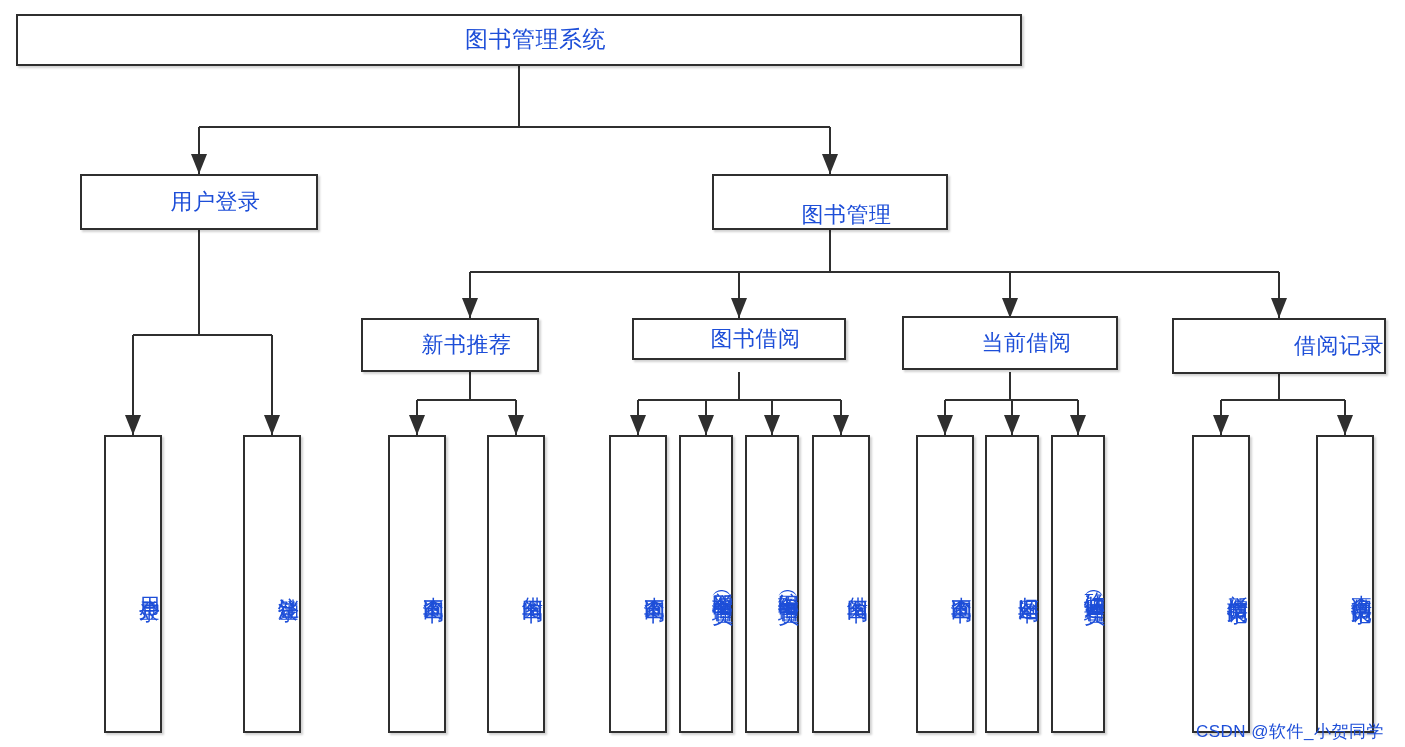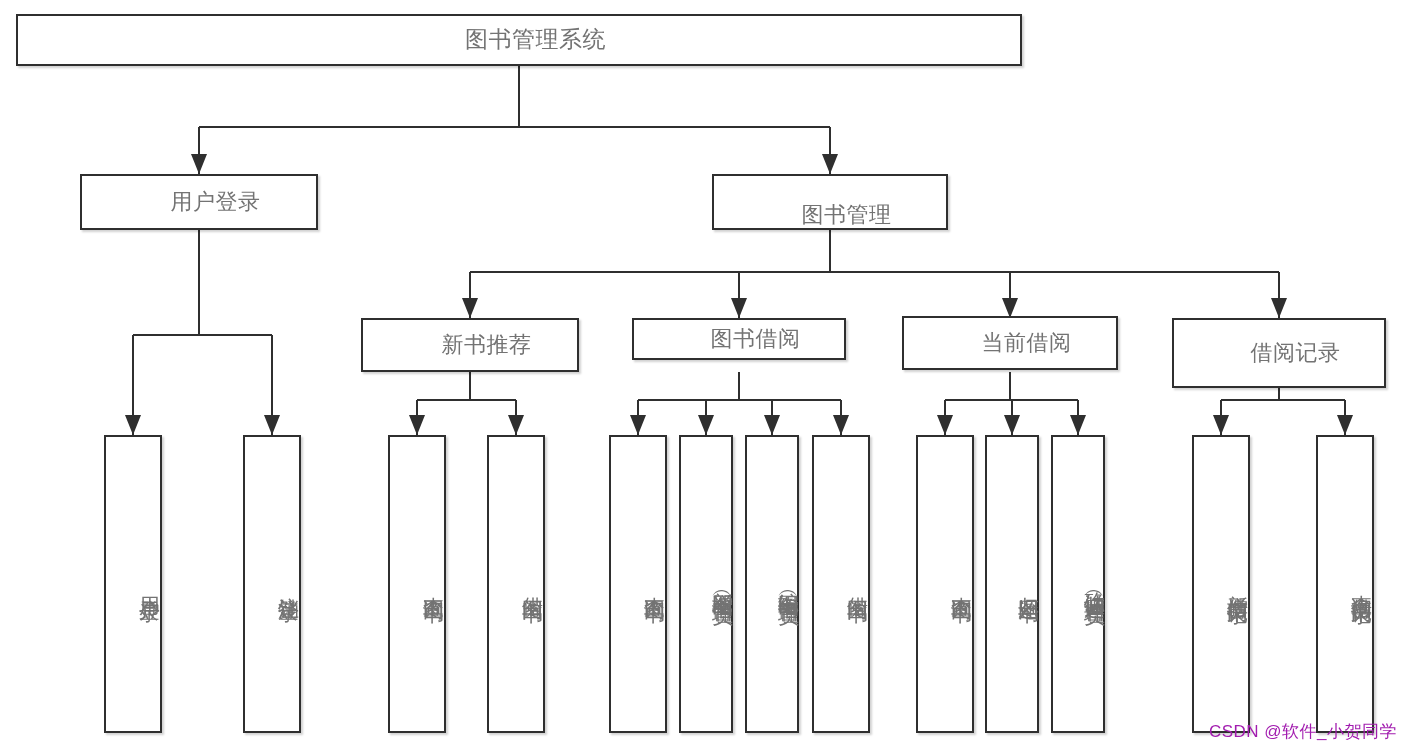--- a/index.html
+++ b/index.html
@@ -27,21 +27,21 @@
   }
   .node {
     position: absolute;
     box-sizing: border-box;
     background: #ffffff;
     border: 2px solid #2f2f2f;
     box-shadow: 2px 2px 2px rgba(0,0,0,0.18);
     display: flex;
     align-items: center;
     justify-content: center;
-    color: #737373;
+    color: #1d4ed8;
     z-index: 2;
     padding-left: 33px;
   }
   .node .label {
     display: block;
     text-align: center;
     line-height: 1.18;
     white-space: nowrap;
   }
   
@@ -60,24 +60,24 @@
   .node.vertical .label {
     writing-mode: vertical-rl;
     text-orientation: upright;
     font-size: 21px;
     line-height: 1.14;
     letter-spacing: 2px;
     white-space: nowrap;
   }
   .watermark {
     position: absolute;
-    right: 8px;
+    right: 21px;
     bottom: 4px;
     font-size: 17px;
-    color: #a21caf;
+    color: #1d4ed8;
     letter-spacing: 0.5px;
     z-index: 3;
     white-space: nowrap;
   }
 </style>
 </head>
 <body>
 
 <div id="canvas">
   <svg id="edges" viewBox="0 0 1405 747" xmlns="http://www.w3.org/2000/svg">
@@ -137,30 +137,30 @@
   <div id="nodes">
       <div class="node horizontal root" style="left: 16px; top: 14px; width: 1006px; height: 52px;">
         <span class="label">图书管理系统</span>
       </div>
       <div class="node horizontal" style="left: 80px; top: 174px; width: 238px; height: 56px;">
         <span class="label">用户登录</span>
       </div>
       <div class="node horizontal" style="left: 712px; top: 174px; width: 236px; height: 56px; align-items: flex-end;">
         <span class="label">图书管理</span>
       </div>
-      <div class="node horizontal" style="left: 361px; top: 318px; width: 218px; height: 54px;">
+      <div class="node horizontal" style="left: 361px; top: 318px; width: 178px; height: 54px;">
         <span class="label">新书推荐</span>
       </div>
       <div class="node horizontal" style="left: 632px; top: 318px; width: 214px; height: 42px;">
         <span class="label">图书借阅</span>
       </div>
       <div class="node horizontal" style="left: 902px; top: 316px; width: 216px; height: 54px;">
         <span class="label">当前借阅</span>
       </div>
-      <div class="node horizontal" style="left: 1172px; top: 318px; width: 214px; height: 70px;">
+      <div class="node horizontal" style="left: 1172px; top: 318px; width: 214px; height: 56px; justify-content: flex-end;">
         <span class="label">借阅记录</span>
       </div>
       <div class="node vertical" style="left: 104px; top: 435px; width: 58px; height: 298px;">
         <span class="label">用户登录</span>
       </div>
       <div class="node vertical" style="left: 243px; top: 435px; width: 58px; height: 298px;">
         <span class="label">注销登录</span>
       </div>
       <div class="node vertical" style="left: 388px; top: 435px; width: 58px; height: 298px;">
         <span class="label">查询图书</span>

